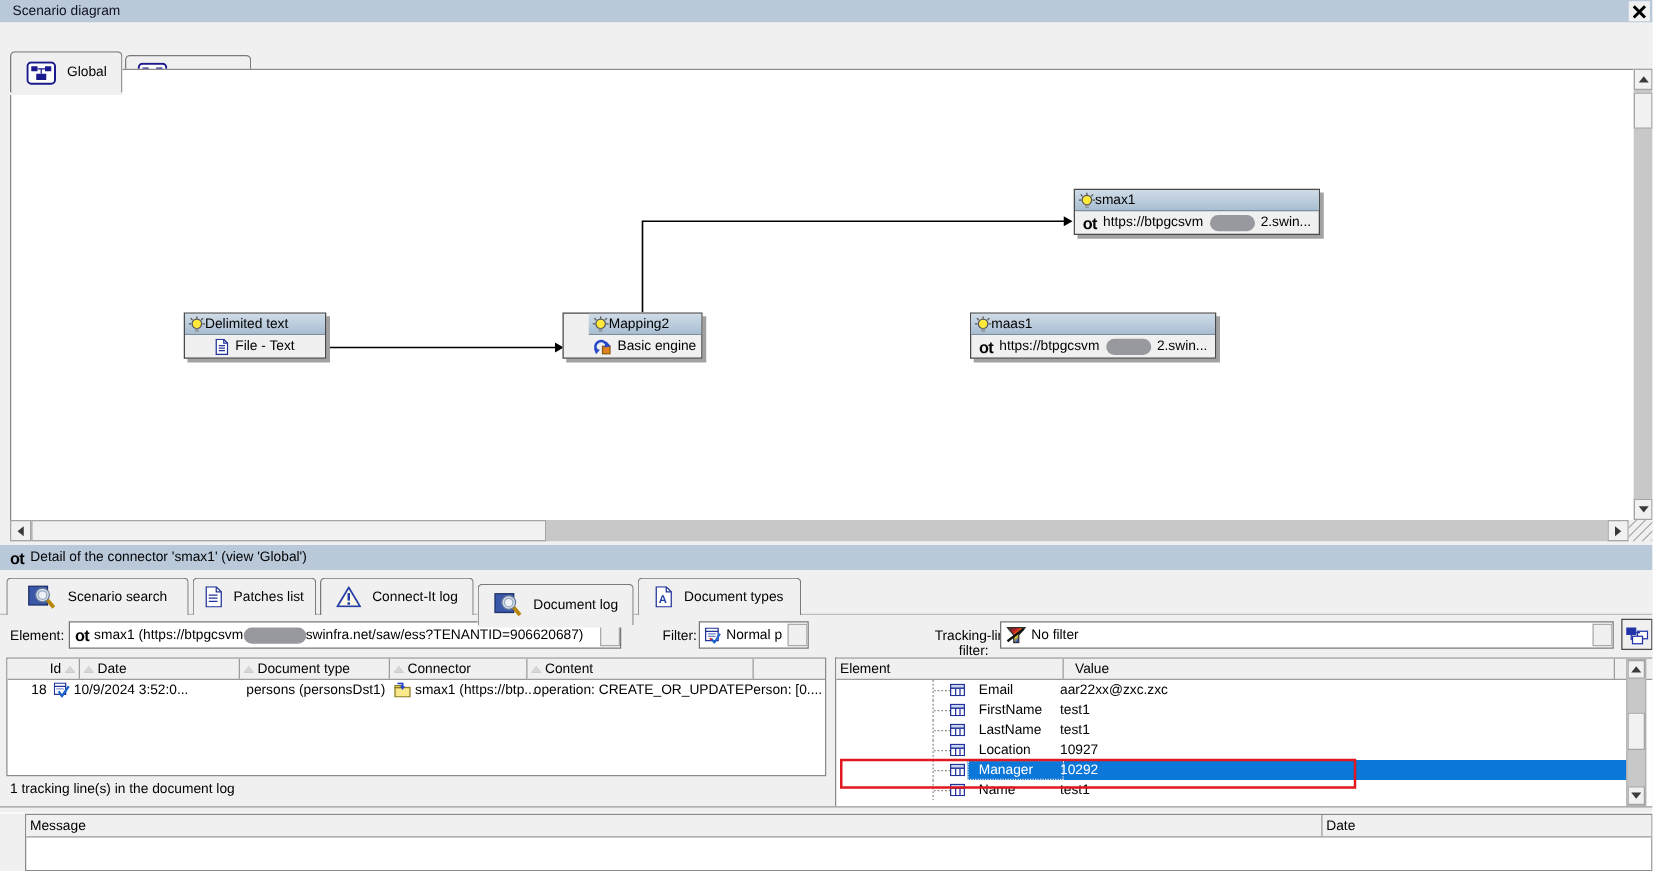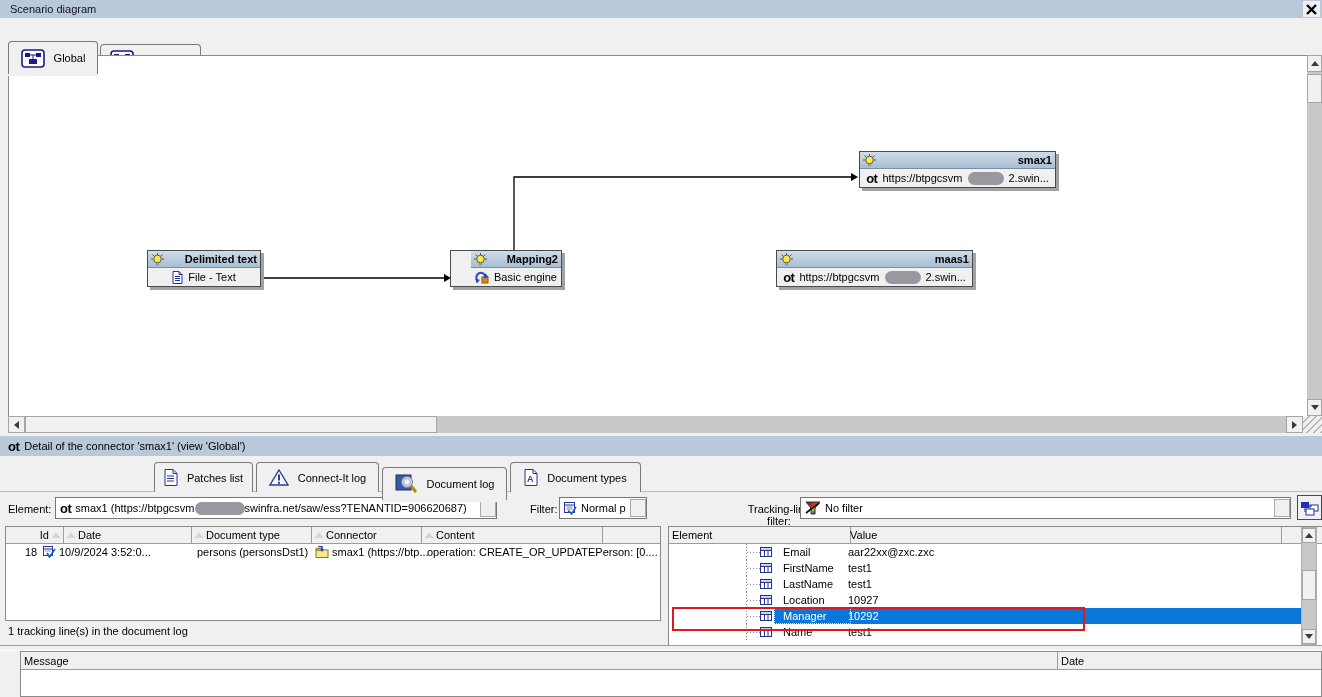--- a/index.html
+++ b/index.html
@@ -25,21 +25,21 @@
     justify-content:center; gap:9px; }
   .xtab.active { z-index:6; box-shadow:0 2px 0 #f0f0f0; }
 
   
   .canvas { left:8px; top:55px; width:1299px; height:361px; background:#fff;
     border-top:1px solid #8a8a8a; border-left:1px solid #8a8a8a; }
   .node { position:absolute; background:#f0f0f0; border:1px solid #4a4a4a;
     box-shadow:3px 3px 0 #a2a2a2; }
   .node .nhead { height:17px; background:linear-gradient(#d0dce7,#a8bed2);
     border-bottom:1px solid #7d8ea0; display:flex; align-items:center; padding:0 3px; }
-  .node .nhead .ntitle { flex:1; text-align:right; font-weight:bold; }
+  .node .nhead .ntitle { flex:1; text-align:left; font-weight:normal; }
   .node .nbody { height:18px; display:flex; align-items:center; justify-content:center; gap:5px; padding:0 4px; white-space:nowrap; }
   .otlogo { font-weight:800; font-size:13px; letter-spacing:-0.5px; line-height:1; }
   .blob { display:inline-block; height:13px; border-radius:7px; background:#97999e; vertical-align:middle; }
 
   
   .sb-btn { position:absolute; background:#f1f1f1; border:1px solid #a5a5a5;
     display:flex; align-items:center; justify-content:center; }
   .tri-up    { width:0;height:0;border-left:4px solid transparent;border-right:4px solid transparent;border-bottom:5px solid #3a3a3a; }
   .tri-down  { width:0;height:0;border-left:4px solid transparent;border-right:4px solid transparent;border-top:5px solid #3a3a3a; }
   .tri-left  { width:0;height:0;border-top:4px solid transparent;border-bottom:4px solid transparent;border-right:5px solid #3a3a3a; }
@@ -277,20 +277,29 @@
 </div>
 <div class="abs grip"></div>
 
 <div class="abs detailbar">
   <span class="otlogo">ot</span>
   <span>Detail of the connector 'smax1' (view 'Global')</span>
 </div>
 
 <div class="abs tabbar2">
   <div class="edge"></div>
+  <div class="xtab" style="left:5px; top:6px; width:146px; height:30px;">
+    <svg width="23" height="20" viewBox="0 0 23 20">
+      <rect x="1" y="1" width="15" height="15" fill="#3a57a8" stroke="#1c2f66"></rect>
+      <circle cx="12" cy="8" r="5.5" fill="#d5dde9" stroke="#6a7c9c"></circle>
+      <circle cx="12" cy="8" r="3.4" fill="#eef2f8" stroke="#9aaac0"></circle>
+      <line x1="16" y1="12" x2="21" y2="18" stroke="#b8860b" stroke-width="3"></line>
+    </svg>
+    <span>Scenario search</span>
+  </div>
   <div class="xtab" style="left:154px; top:6px; width:99px; height:30px;">
     <svg width="14" height="17" viewBox="0 0 14 17">
       <path d="M1,0.5 h8 l4,4 v12 h-12 z" fill="#fff" stroke="#223399"></path>
       <path d="M9,0.5 v4 h4" fill="none" stroke="#223399"></path>
       <line x1="3" y1="7" x2="10" y2="7" stroke="#223399"></line>
       <line x1="3" y1="9.5" x2="10" y2="9.5" stroke="#223399"></line>
       <line x1="3" y1="12" x2="10" y2="12" stroke="#223399"></line>
     </svg>
     <span>Patches list</span>
   </div>
@@ -416,21 +425,21 @@
     <span style="left:421px;">operation: CREATE_OR_UPDATEPerson:  [0....</span>
   </div>
 </div>
 <span class="abs status">1 tracking line(s) in the document log</span>
 
 <div class="abs etable">
   <div class="hdr">
     <div class="th" style="left:0; width:182px;">
       <span>Element</span>
     </div>
-    <div class="th" style="left:178px; width:435px;">
+    <div class="th" style="left:188px; width:435px;">
       <span>Value</span>
     </div>
     <div class="th" style="left:617px; width:16px; border-right:none;"></div>
   </div>
 
   <div class="erow" style="top:17px;">
     <div class="tree-v"></div>
       <div class="tree-h"></div>
     <svg class="eicon" width="12" height="10" viewBox="0 0 12 10">
         <rect x="0.5" y="0.5" width="11" height="9" fill="#fff" stroke="#223399"></rect>

